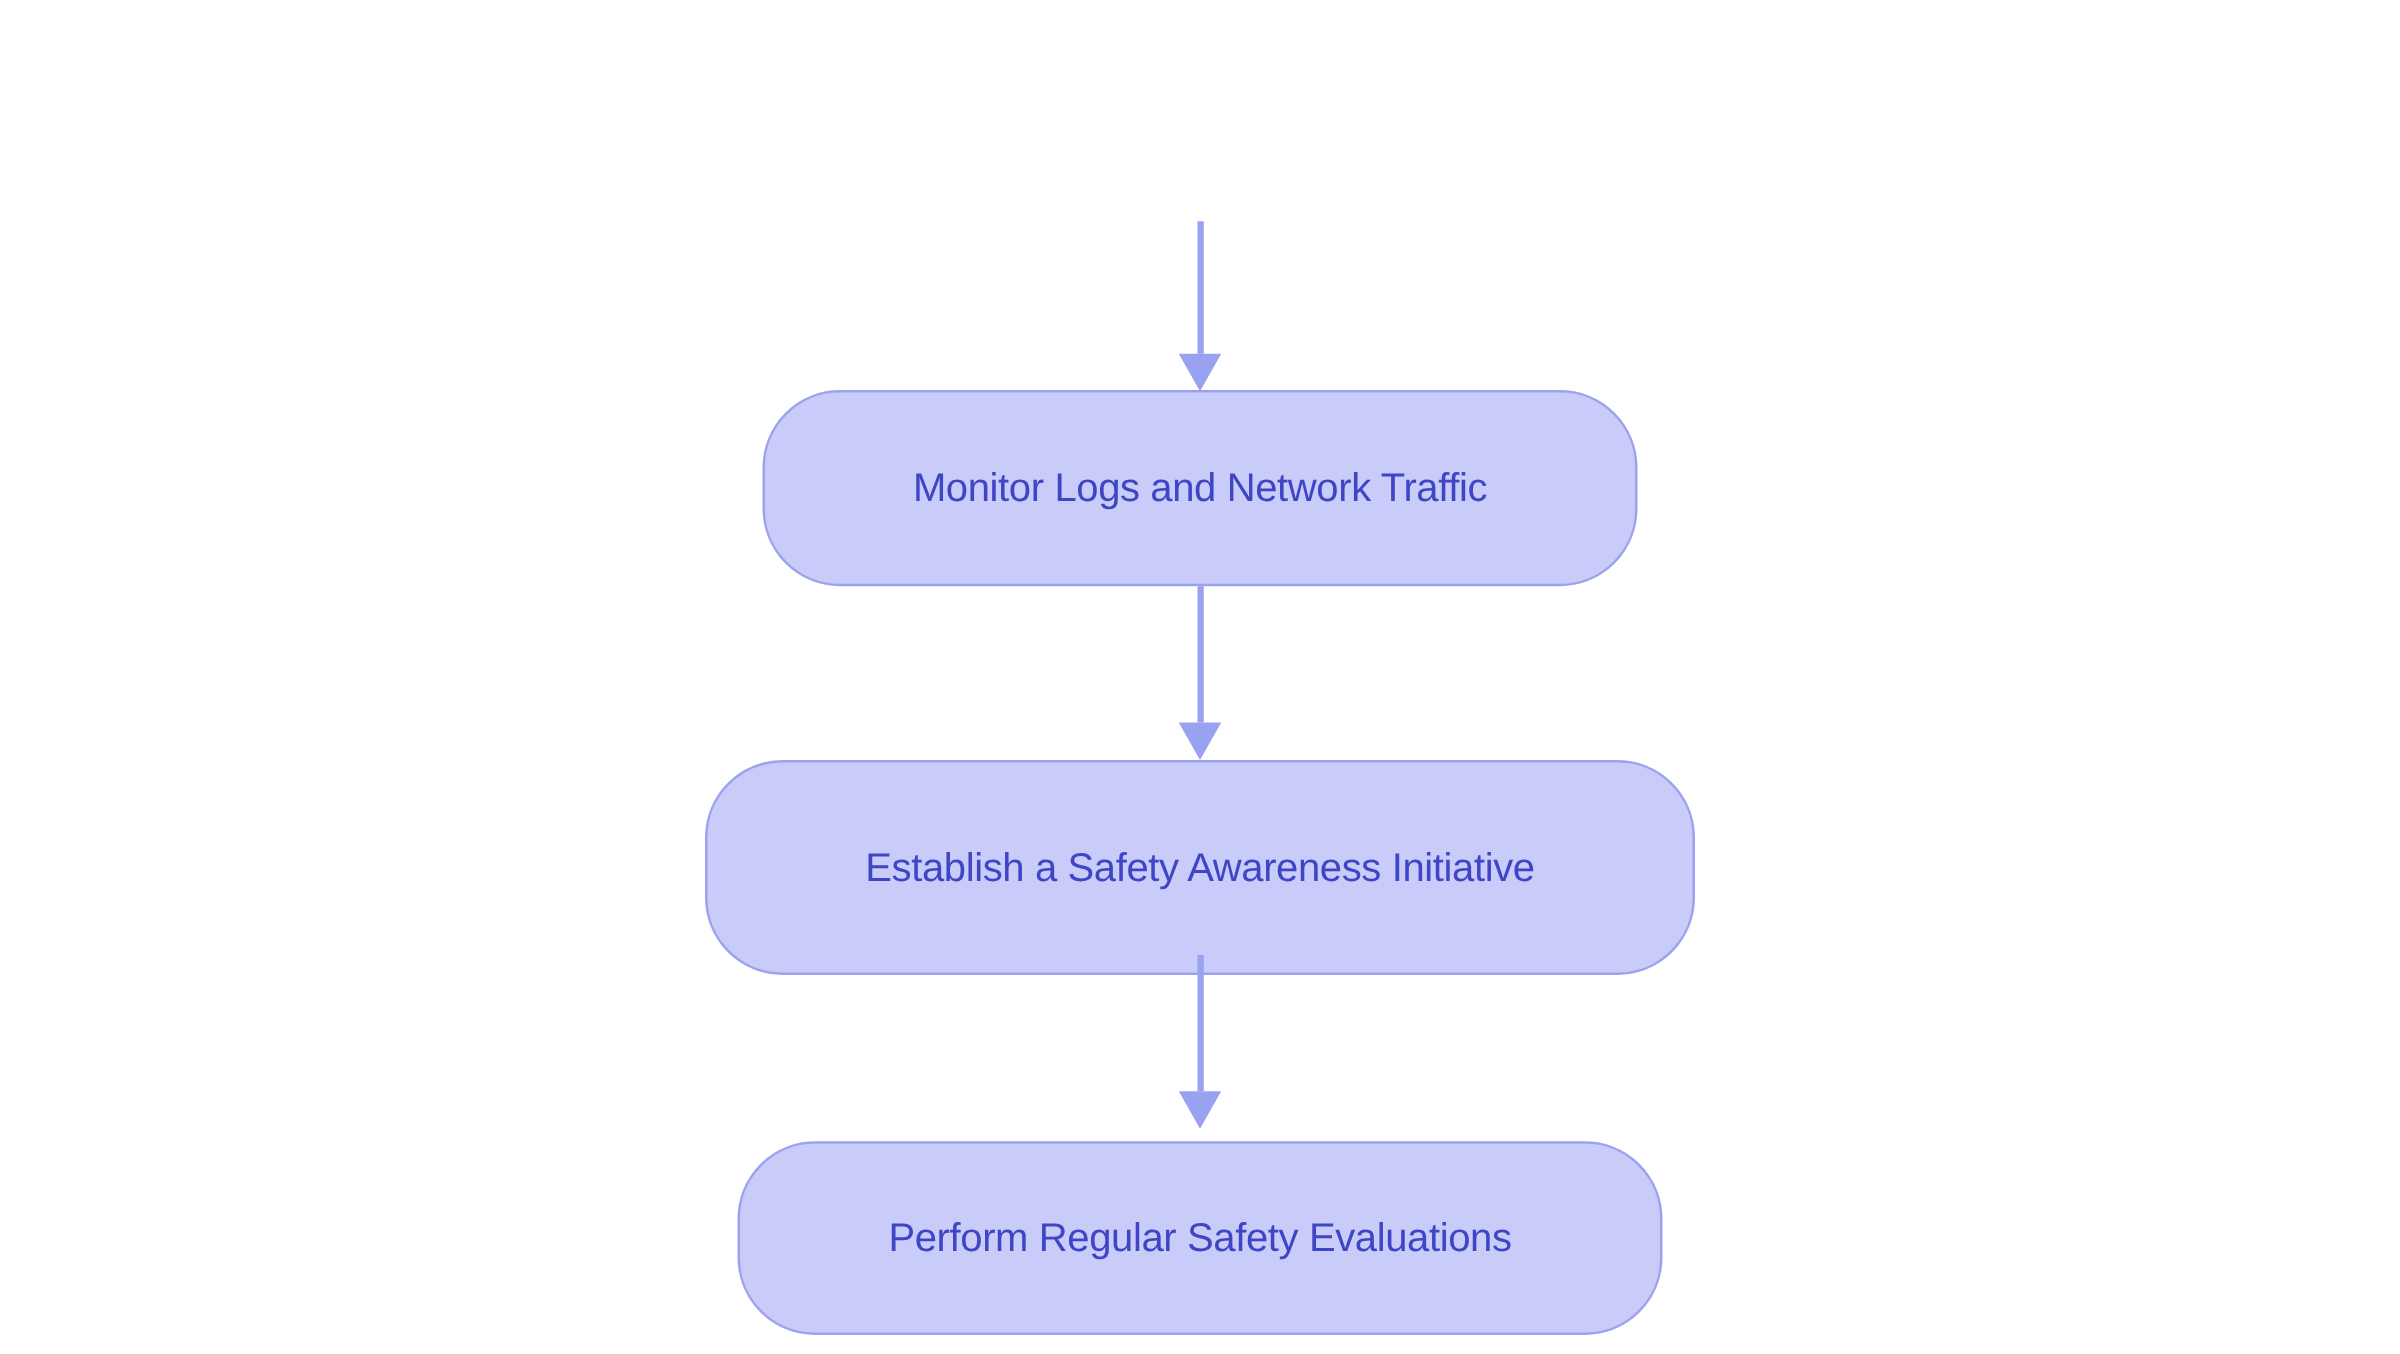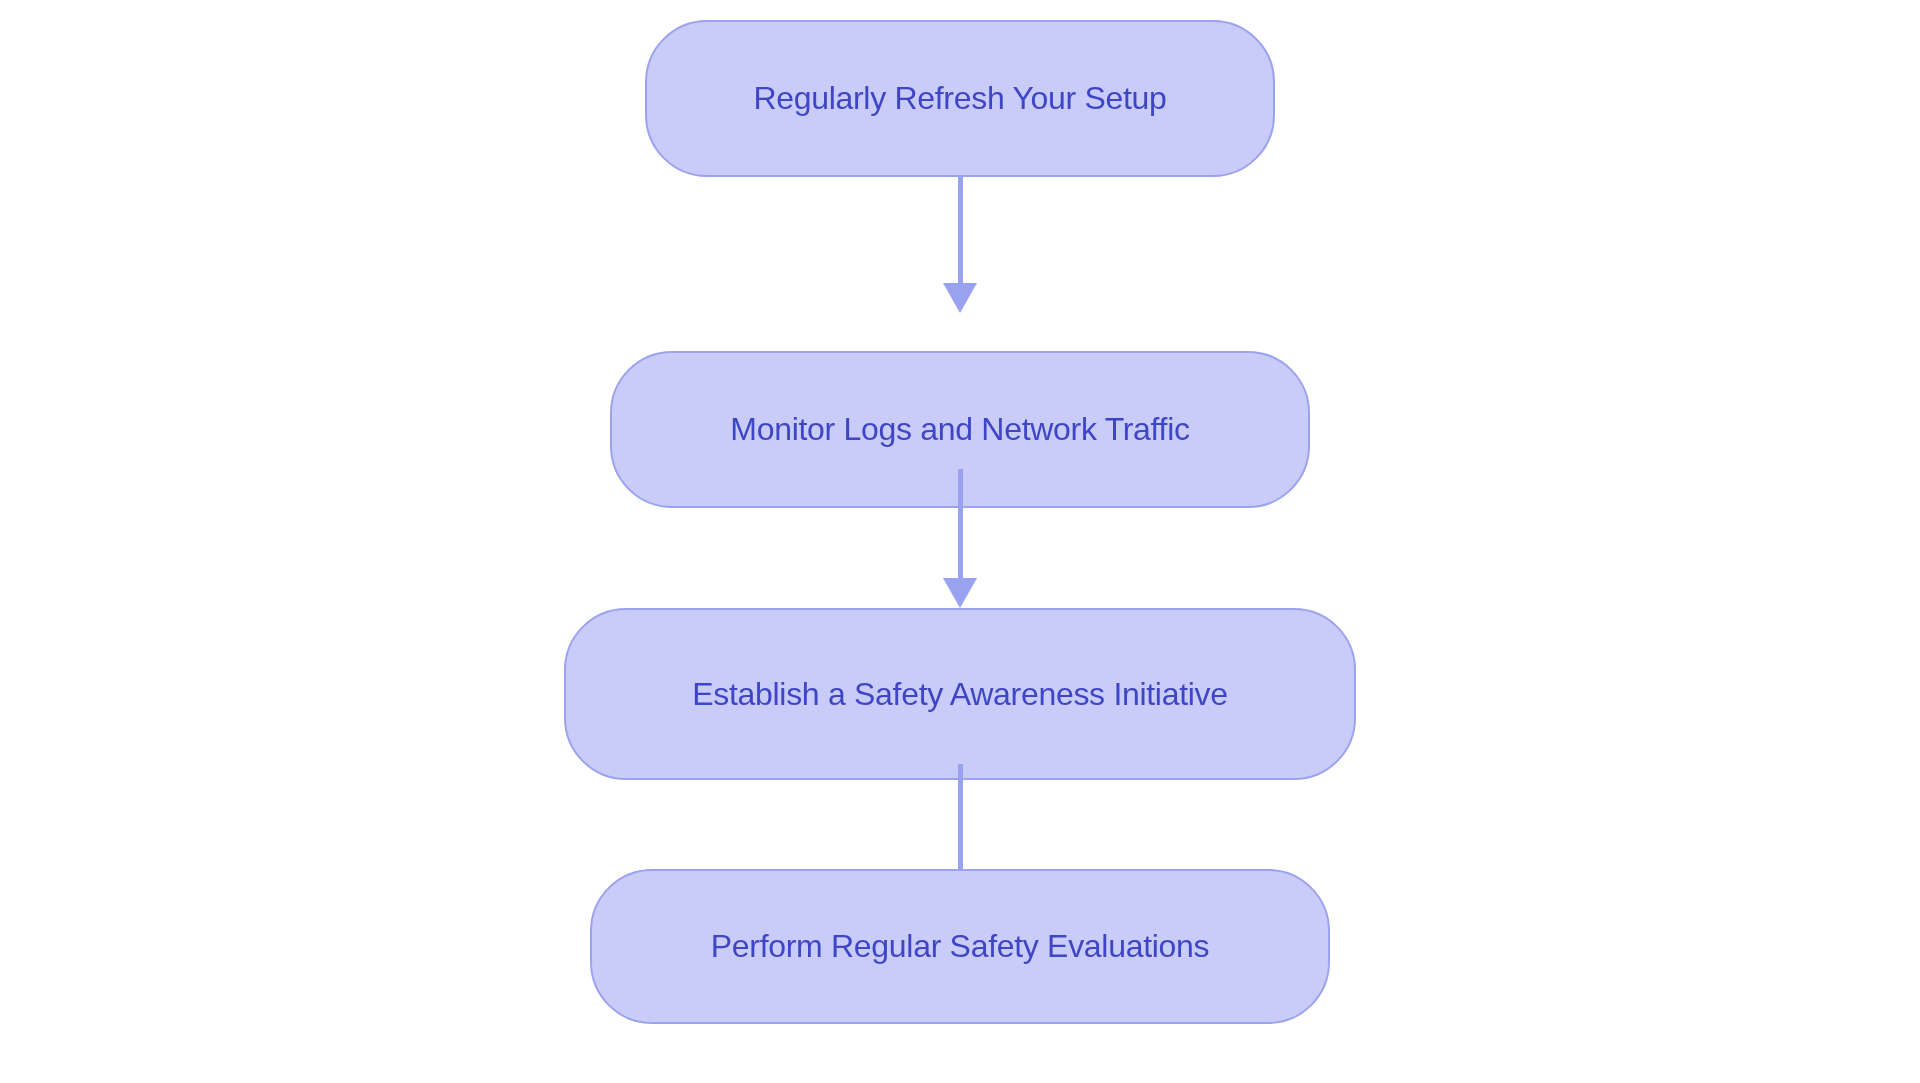--- a/index.html
+++ b/index.html
@@ -37,23 +37,23 @@
   }
   .flow-node .node-label {
     color: var(--node-text);
     font-size: 32px;
     font-weight: 500;
     letter-spacing: -0.3px;
     white-space: nowrap;
     text-align: center;
   }
   .node-1 { top: 20px;  width: 630px; }
-  .node-2 { top: 312px; width: 700px; margin-top: 39px; }
+  .node-2 { top: 312px; width: 700px; }
   .node-3 { top: 608px; width: 792px; height: 172px; }
-  .node-4 { top: 869px; width: 740px; height: 155px; }
+  .node-4 { top: 913px; width: 740px; height: 155px; }
 
   .flow-arrow {
     position: absolute;
     left: 50%;
     transform: translateX(-50%);
     width: 34px;
     display: flex;
     flex-direction: column;
     align-items: center;
   }
@@ -72,23 +72,20 @@
     border-left: 17px solid transparent;
     border-right: 17px solid transparent;
     border-top: 30px solid var(--arrow);
   }
 </style>
 </head>
 <body>
 
 <div class="canvas">
 
-  <div class="flow-node node-1">
-    <span class="node-label">Regularly Refresh Your Setup</span>
-  </div>
 
   <div class="flow-arrow arrow-1">
     <div class="arrow-shaft"></div>
     <div class="arrow-head"></div>
   </div>
 
   <div class="flow-node node-2">
     <span class="node-label">Monitor Logs and Network Traffic</span>
   </div>
 

